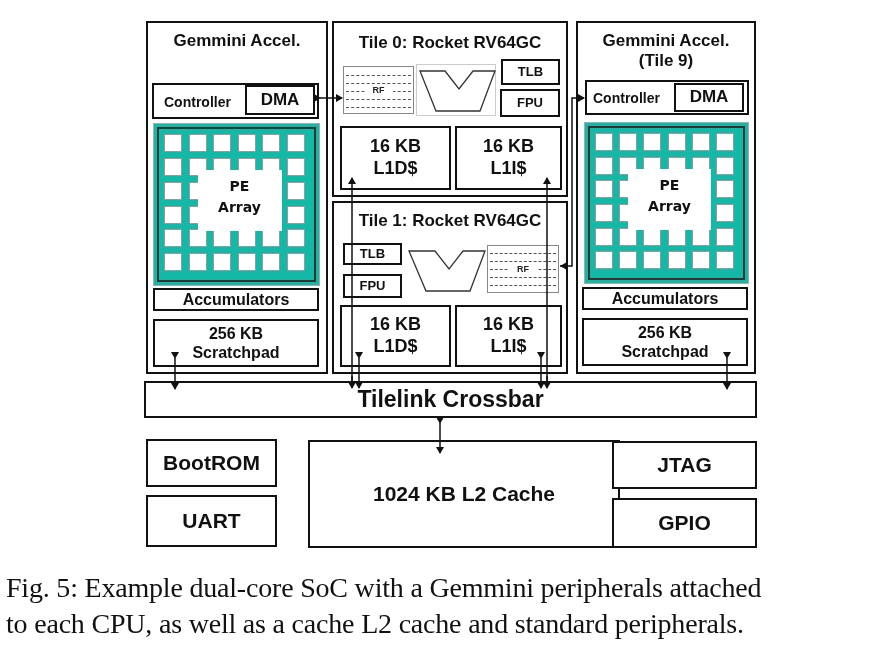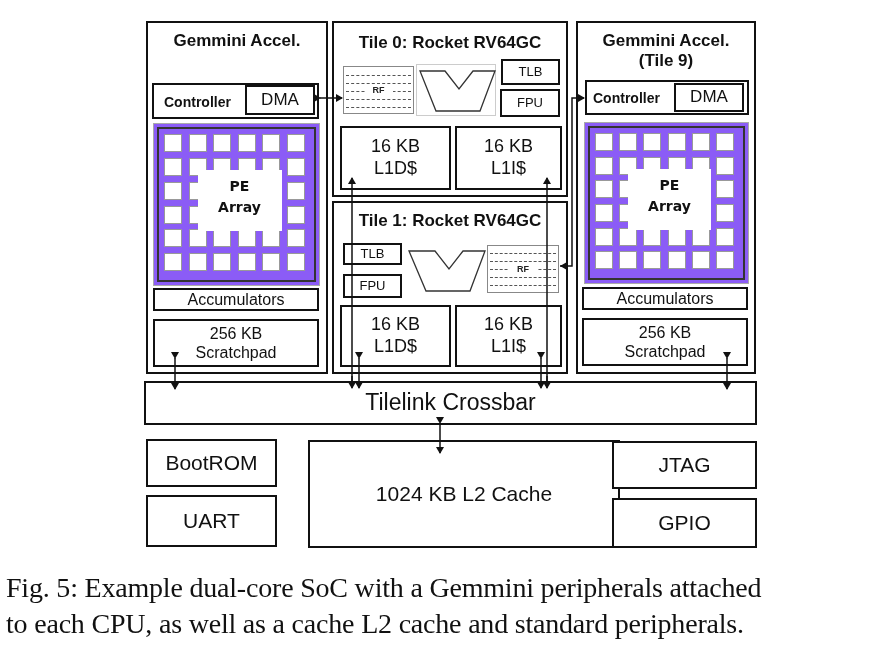--- a/index.html
+++ b/index.html
@@ -1,20 +1,20 @@
 <!DOCTYPE html>
 <html><head>
 <meta charset="utf-8">
 <style>
   html, body { margin:0; padding:0; background:#ffffff; }
   body { width:894px; height:654px; position:relative; overflow:hidden; font-family:"Liberation Sans", sans-serif; color:#111; }
   .box { position:absolute; box-sizing:border-box; border:2px solid #111; background:#fff; }
   .lbl { position:absolute; font-weight:bold; text-align:center; line-height:1.15; color:#111; }
-  .center { display:flex; align-items:center; justify-content:center; text-align:left; font-weight:normal; line-height:1.2; }
-  .pe-frame { position:absolute; box-sizing:border-box; border:1px solid #aaa; background:#8b5cf6; }
+  .center { display:flex; align-items:center; justify-content:center; text-align:left; font-weight:bold; line-height:1.2; }
+  .pe-frame { position:absolute; box-sizing:border-box; border:1px solid #aaa; background:#14b8a6; }
   .pe-inner { position:absolute; box-sizing:border-box; border:2px solid #333; }
   .pe-cell { position:absolute; box-sizing:border-box; border:1.2px solid #999; width:18px; height:18px; background:#fff; }
   .pe-label { position:absolute; background:#fff; font-family:"DejaVu Sans", sans-serif; font-weight:bold; font-size:14px; text-align:center; line-height:21px; color:#111; }
   .rf { position:absolute; box-sizing:border-box; border:1px solid #888; background:#fff; }
   .rf .line { position:absolute; left:2px; right:2px; border-top:1px dashed #555; height:0; }
   .rf .txt { position:absolute; left:50%; top:50%; transform:translate(-50%,-50%); background:#fff; padding:0 8px; font-size:9px; font-weight:bold; color:#222; }
   .alu-frame { position:absolute; box-sizing:border-box; border:1px solid #ccc; background:#fff; }
   svg.overlay { position:absolute; left:0; top:0; pointer-events:none; }
   .caption { position:absolute; left:6px; top:570px; width:884px; font-family:"Liberation Serif", serif; font-size:28px; line-height:36px; color:#111; letter-spacing:-0.2px; }
 </style>
@@ -191,21 +191,21 @@
       </div>
     </div>
 </div>
 
 <div class="box center" style="left:582px;top:287px;width:166px;height:23px;font-size:16px;">Accumulators</div>
 <div class="box center" style="left:582px;top:318px;width:166px;height:48px;font-size:16px;flex-direction:column;">
   <div>256 KB</div>
   <div>Scratchpad</div>
 </div>
 
-<div class="box center" style="left:144px;top:381px;width:613px;height:44px;font-size:23px;">Tilelink Crossbar</div>
+<div class="box center" style="left:144px;top:381px;width:613px;height:37px;font-size:23px;">Tilelink Crossbar</div>
 
 <div class="box center" style="left:146px;top:439px;width:131px;height:48px;font-size:21px;">BootROM</div>
 <div class="box center" style="left:146px;top:495px;width:131px;height:52px;font-size:21px;">UART</div>
 <div class="box center" style="left:308px;top:440px;width:312px;height:108px;font-size:21px;">1024 KB L2 Cache</div>
 <div class="box center" style="left:612px;top:441px;width:145px;height:48px;font-size:21px;">JTAG</div>
 <div class="box center" style="left:612px;top:498px;width:145px;height:50px;font-size:21px;">GPIO</div>
 
 <svg class="overlay" width="894" height="560">
   <defs>
     <marker id="ah" markerWidth="8" markerHeight="8" refX="6" refY="4" orient="auto" markerUnits="userSpaceOnUse">

